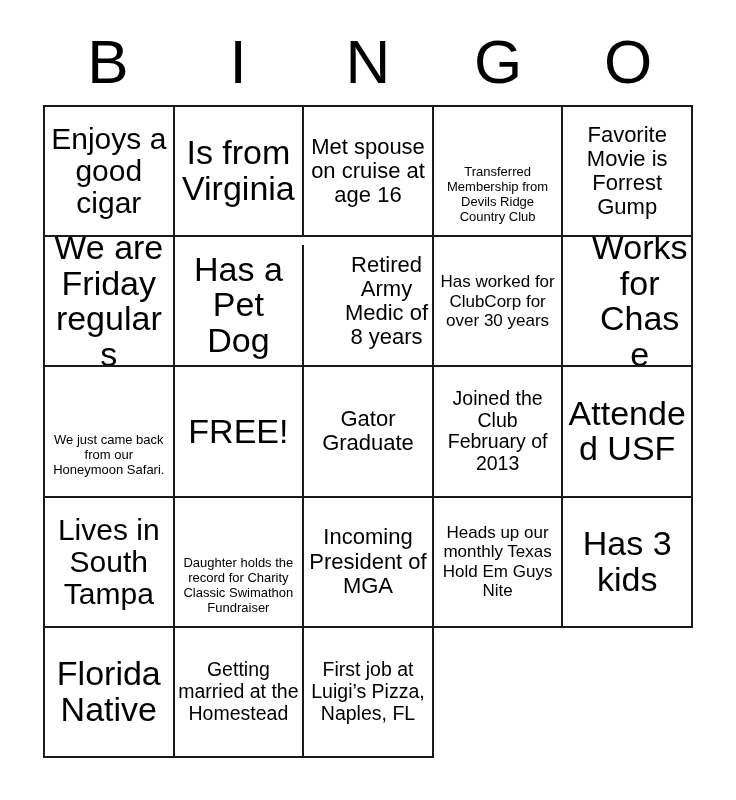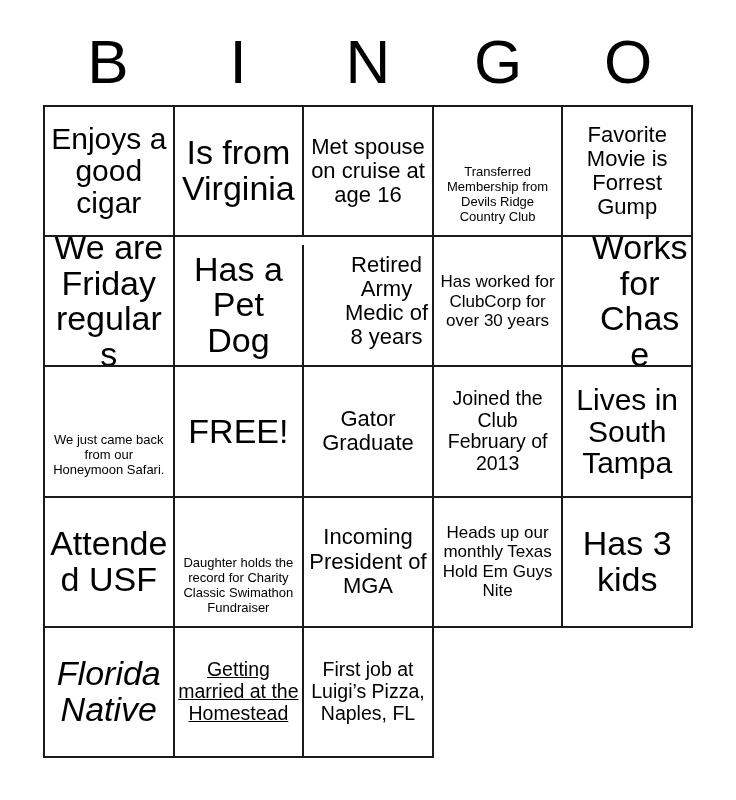--- a/index.html
+++ b/index.html
@@ -147,42 +147,42 @@
         <span class="cell-text sz-free">FREE!</span>
       </div>
     <div class="cell" style="border-right-color: rgb(26, 26, 26); border-bottom-color: rgb(26, 26, 26);">
         <span class="cell-text sz-ml">Gator Graduate</span>
       </div>
     <div class="cell" style="border-right-color: rgb(26, 26, 26); border-bottom-color: rgb(26, 26, 26);">
         <span class="cell-text sz-m">Joined the Club February of 2013</span>
       </div>
 
     <div class="cell" style="border-right-color: rgb(26, 26, 26); border-bottom-color: rgb(26, 26, 26);">
-        <span class="cell-text sz-xl">Lives in South Tampa</span>
+        <span class="cell-text sz-xxl">Attended USF</span>
       </div>
     <div class="cell" style="border-right-color: rgb(26, 26, 26); border-bottom-color: rgb(26, 26, 26);">
-        <span class="cell-text sz-xxl">Attended USF</span>
+        <span class="cell-text sz-xl">Lives in South Tampa</span>
       </div>
     <div class="cell" style="border-right-color: rgb(26, 26, 26); border-bottom-color: rgb(26, 26, 26);">
         <span class="cell-text sz-xs">Daughter holds the record for Charity Classic Swimathon Fundraiser</span>
       </div>
     <div class="cell" style="border-right-color: rgb(26, 26, 26); border-bottom-color: rgb(26, 26, 26);">
         <span class="cell-text sz-ml">Incoming President of MGA</span>
       </div>
     <div class="cell" style="border-right-color: rgb(26, 26, 26); border-bottom-color: rgb(26, 26, 26);">
         <span class="cell-text sz-s">Heads up our monthly Texas Hold Em Guys Nite</span>
       </div>
 
     <div class="cell" style="border-right-color: rgb(26, 26, 26); border-bottom-color: rgb(26, 26, 26);">
         <span class="cell-text sz-xxl">Has 3 kids</span>
       </div>
-    <div class="cell" style="border-right-color: rgb(26, 26, 26); border-bottom-color: rgb(26, 26, 26); font-style: italic;">
+    <div class="cell" style="border-right-color: rgb(26, 26, 26); border-bottom-color: rgb(26, 26, 26);">
         <span class="cell-text sz-xxl">Florida Native</span>
       </div>
-    <div class="cell" style="border-right-color: rgb(26, 26, 26); border-bottom-color: rgb(26, 26, 26); text-decoration: underline;">
+    <div class="cell" style="border-right-color: rgb(26, 26, 26); border-bottom-color: rgb(26, 26, 26);">
         <span class="cell-text sz-m">Getting married at the Homestead</span>
       </div>
     <div class="cell" style="border-right-color: rgb(26, 26, 26); border-bottom-color: rgb(26, 26, 26);">
         <span class="cell-text sz-m">First job at Luigi’s Pizza, Naples, FL</span>
       </div>
 
   </div>
 </div>
 
 </body></html>

